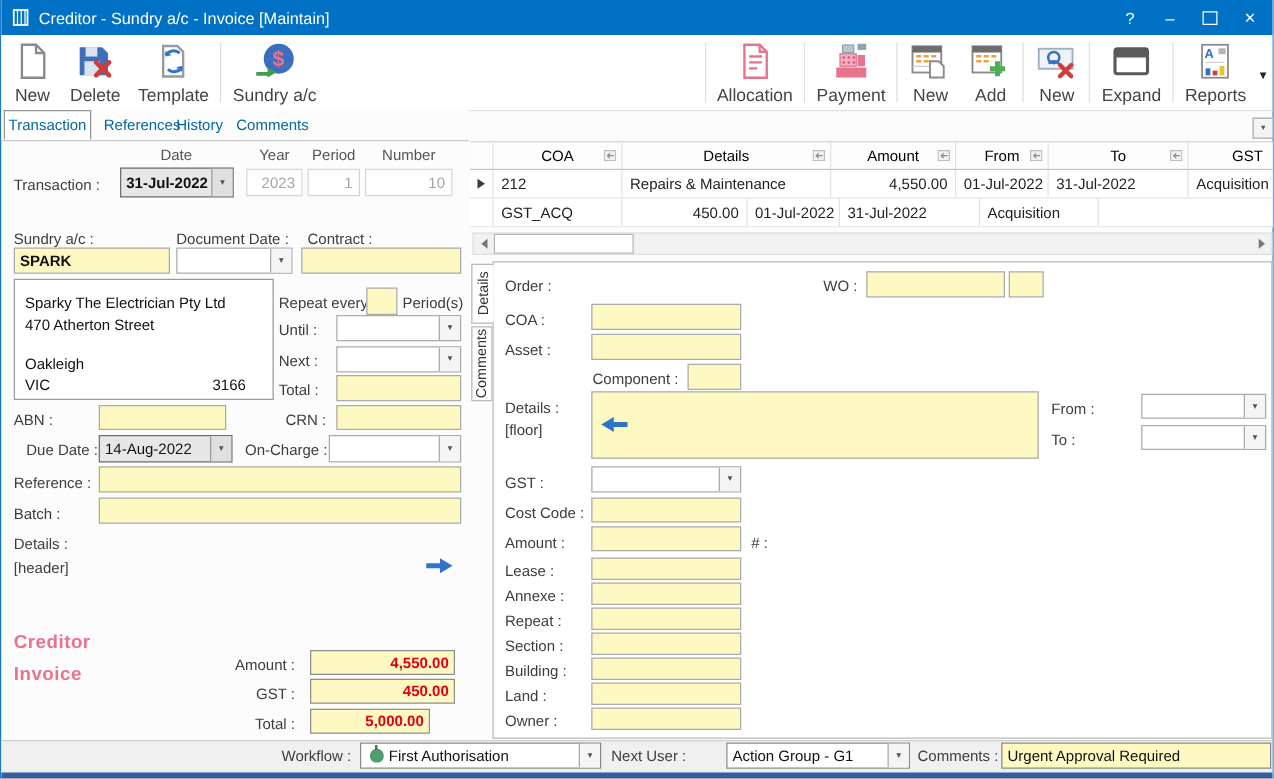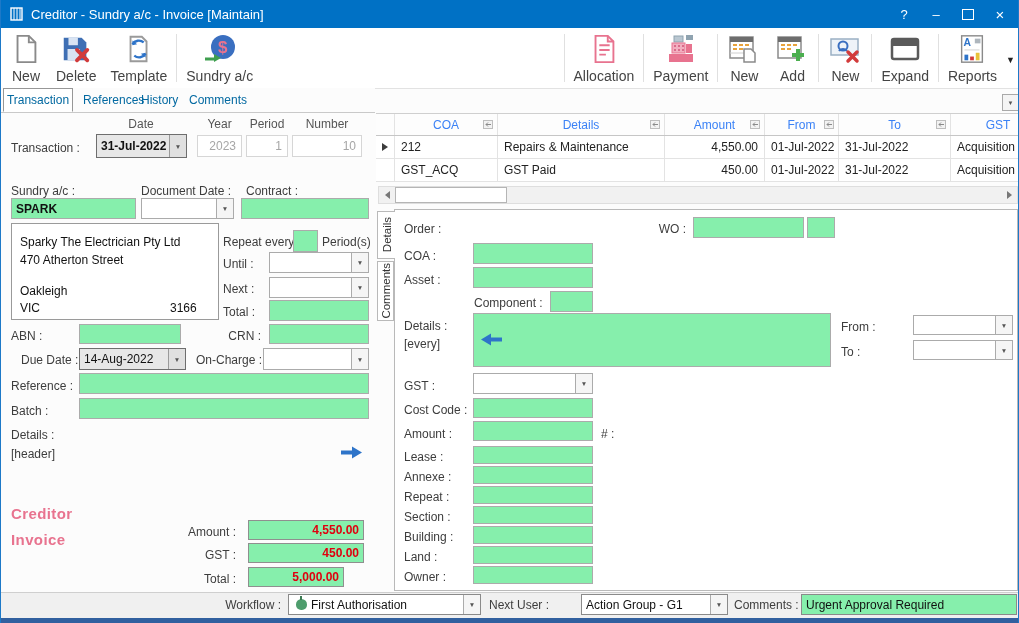--- a/index.html
+++ b/index.html
@@ -22,41 +22,41 @@
   .overflow-caret{position:absolute;font-size:9px;color:#222;}
   
   .tabstrip{position:absolute;left:0;top:88px;width:374px;height:24px;border-bottom:1px solid #c9c9c9;background:#fcfcfc;}
   .tab{position:absolute;top:1px;height:22px;font-size:12px;color:#0369a1;display:flex;align-items:center;justify-content:center;padding:0 8px;}
   .tab.active{background:#fff;border:1px solid #979797;border-bottom:1px solid #fff;top:0;height:24px;z-index:2;}
   .colchooser{position:absolute;left:1001px;top:94px;width:15px;height:15px;border:1px solid #a9a9a9;background:#f4f4f4;display:flex;align-items:center;justify-content:center;}
   .colchooser::after{content:"▼";font-size:6px;color:#555;}
   
   .lbl{position:absolute;font-size:12px;color:#3d3d3d;white-space:nowrap;}
   .lbl.r{text-align:right;}
-  .inp{position:absolute;background:#86efac;border:1px solid #ababab;font-size:12px;color:#111;
+  .inp{position:absolute;background:#fef9c3;border:1px solid #ababab;font-size:12px;color:#111;
        display:flex;align-items:center;padding:0 4px;box-sizing:border-box;white-space:nowrap;overflow:hidden;}
   .combo{position:absolute;background:#fff;border:1px solid #ababab;display:flex;box-sizing:border-box;}
   .combo .cval{flex:1;font-size:12px;color:#111;display:flex;align-items:center;padding:0 4px;white-space:nowrap;overflow:hidden;}
   .combo .dd{width:16px;border-left:1px solid #ababab;background:#f5f5f5;display:flex;align-items:center;justify-content:center;}
   .combo .dd::after{content:"▼";font-size:6.5px;color:#555;}
   .combo.gray{border:1px solid #6e6e6e;background:#e7e7e7;}
   .combo.gray .cval{font-weight:bold;}
   .combo.gray .dd{background:#e0e0e0;border-left:1px solid #9a9a9a;}
   .disfield{position:absolute;background:#fff;border:1px solid #d6d6d6;font-size:12px;color:#a6a6a6;
        display:flex;align-items:center;justify-content:flex-end;padding:0 5px;box-sizing:border-box;}
   .addrbox{position:absolute;border:1px solid #9a9a9a;background:#fff;}
   .addr{position:absolute;font-size:12px;color:#111;white-space:nowrap;}
   .doctype{position:absolute;font-size:15px;font-weight:bold;letter-spacing:.4px;}
   .red{color:#e0000f;font-weight:bold;justify-content:flex-end;}
   
   .grid{position:absolute;left:375px;top:113px;width:644px;overflow:hidden;border-top:1px solid #cfcfcf;background:#fff;}
   .grow{display:flex;height:22px;border-bottom:1px solid #e3e3e3;background:#fff;}
   .grow.hdr{height:21px;background:#fdfdfd;border-bottom:1px solid #c6c6c6;}
   .gc{flex:none;border-right:1px solid #e3e3e3;font-size:12px;color:#222;display:flex;align-items:center;padding:0 6px;box-sizing:border-box;position:relative;white-space:nowrap;overflow:hidden;}
-  .grow.hdr .gc{color:#3b82f6;justify-content:center;}
+  .grow.hdr .gc{color:#000000;justify-content:center;}
   .c-sel{width:19px;padding:0;justify-content:center;}
   .c-coa{width:103px;}.c-det{width:167px;}.c-amt{width:100px;}.c-from{width:74px;}.c-to{width:112px;}.c-gst{width:95px;}
   .gc.num{justify-content:flex-end;}
   .pin{position:absolute;right:4px;top:6px;}
   .tri-r{width:0;height:0;border-left:6px solid #3c3c3c;border-top:4px solid transparent;border-bottom:4px solid transparent;}
   
   .hscroll{position:absolute;left:377px;top:186px;width:640px;height:18px;background:#f1f1f1;border:1px solid #dedede;box-sizing:border-box;}
   .sarrow{position:absolute;top:0;width:16px;height:16px;display:flex;align-items:center;justify-content:center;}
   .tri-l-sm{width:0;height:0;border-right:5px solid #777;border-top:4px solid transparent;border-bottom:4px solid transparent;}
   .tri-r-sm{width:0;height:0;border-left:5px solid #777;border-top:4px solid transparent;border-bottom:4px solid transparent;}
@@ -369,21 +369,20 @@
       <div class="gc c-coa">212</div>
       <div class="gc c-det">Repairs &amp; Maintenance</div>
       <div class="gc c-amt num">4,550.00</div>
       <div class="gc c-from">01-Jul-2022</div>
       <div class="gc c-to">31-Jul-2022</div>
       <div class="gc c-gst">Acquisition</div>
     </div>
     <div class="grow">
       <div class="gc c-sel"></div>
       <div class="gc c-coa">GST_ACQ</div>
-      <div class="gc c-det">GST Paid</div>
       <div class="gc c-amt num">450.00</div>
       <div class="gc c-from">01-Jul-2022</div>
       <div class="gc c-to">31-Jul-2022</div>
       <div class="gc c-gst">Acquisition</div>
     </div>
   </div>
 
   <div class="hscroll">
     <div class="sarrow" style="left:0;">
         <span class="tri-l-sm"></span>
@@ -408,21 +407,21 @@
   <div class="inp" style="left:806px;top:217px;width:28px;height:21px;"></div>
 
   <div class="lbl" style="left:403px;top:249px;">COA :</div>
   <div class="inp" style="left:472px;top:243px;width:120px;height:21px;"></div>
   <div class="lbl" style="left:403px;top:273px;">Asset :</div>
   <div class="inp" style="left:472px;top:267px;width:120px;height:21px;"></div>
   <div class="lbl" style="left:473px;top:296px;">Component :</div>
   <div class="inp" style="left:549px;top:291px;width:43px;height:21px;"></div>
 
   <div class="lbl" style="left:403px;top:319px;">Details :</div>
-  <div class="lbl" style="left:403px;top:337px;">[every]</div>
+  <div class="lbl" style="left:403px;top:337px;">[floor]</div>
   <div class="inp" style="left:472px;top:313px;width:358px;height:54px;"></div>
   <svg class="arrowsvg" style="left:479px;top:333px;" width="24" height="13" viewBox="0 0 24 13">
     <path d="M22 6.5 h-12" stroke="#2e74c9" stroke-width="4"></path>
       <path d="M11 0.5 l-10 6 10 6 z" fill="#2e74c9"></path>
   </svg>
   <div class="lbl" style="left:840px;top:320px;">From :</div>
   <div class="combo" style="left:912px;top:315px;width:100px;height:20px;">
     <span class="cval"></span>
       <span class="dd"></span>
   </div>

